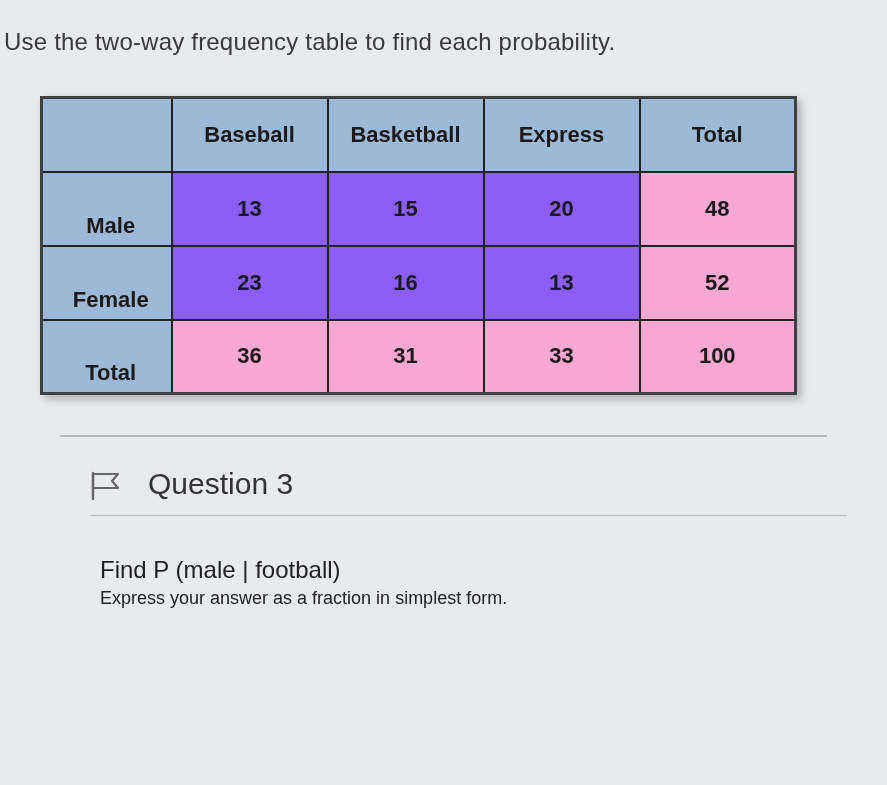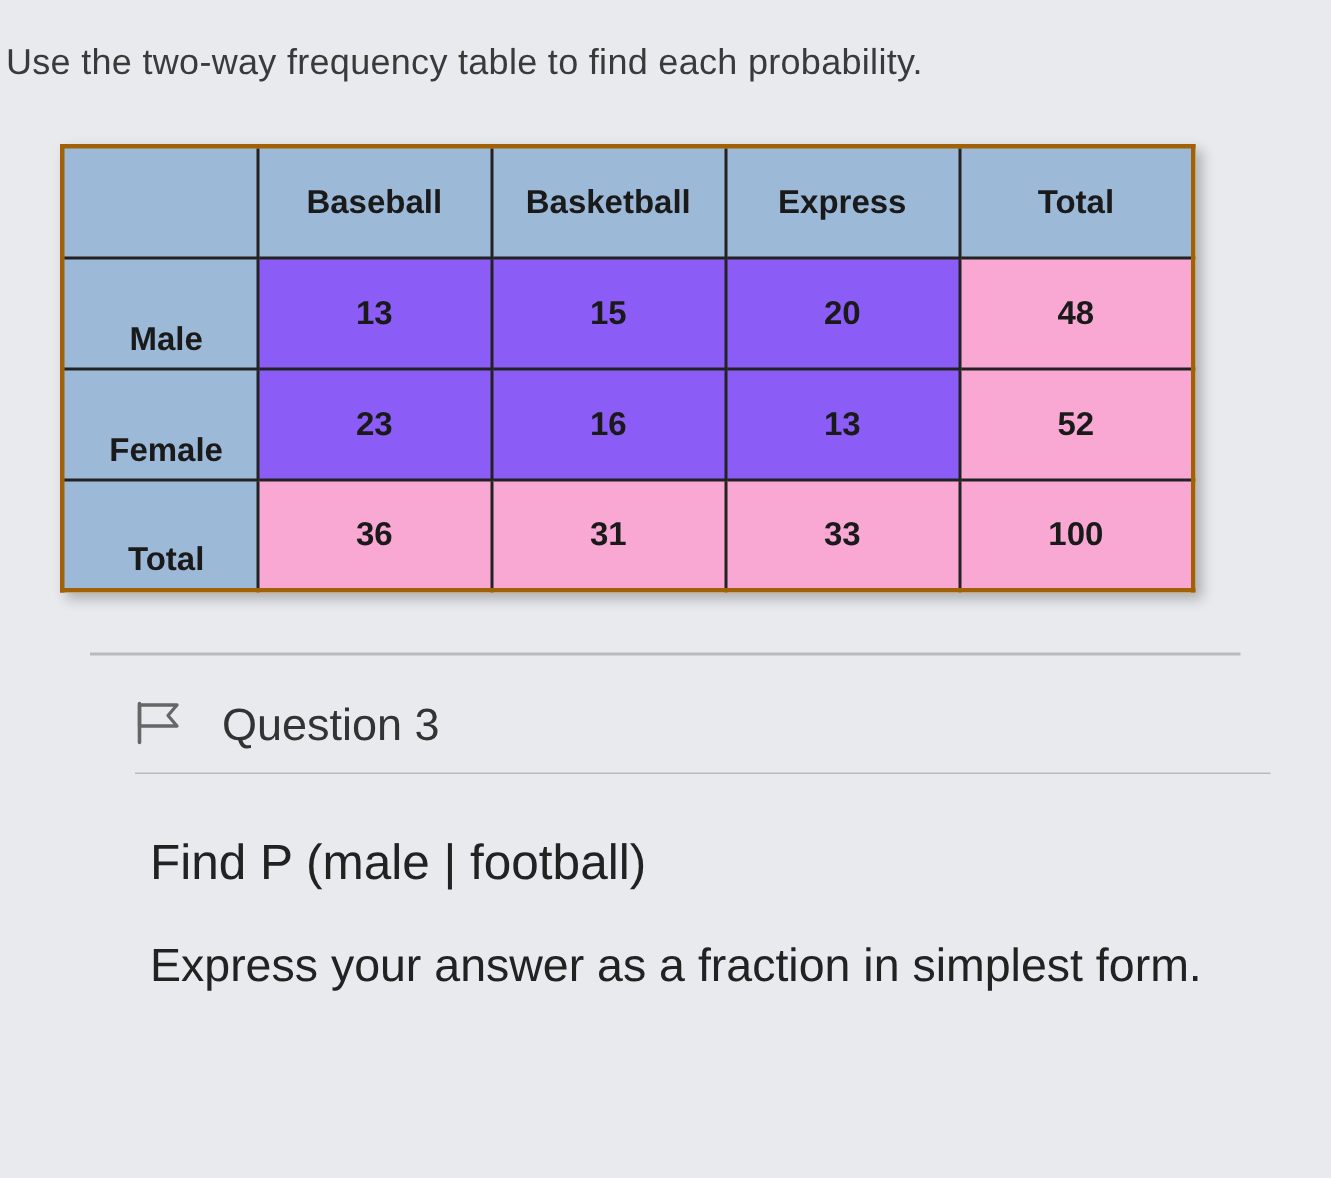--- a/index.html
+++ b/index.html
@@ -21,21 +21,21 @@
     margin-bottom: 40px;
     letter-spacing: 0.2px;
     margin-top: 18px;
   }
   .table-wrap {
     padding-left: 40px;
     margin-bottom: 40px;
   }
   table.freq {
     border-collapse: collapse;
-    border: 3px solid #a16207;
+    border: 3px solid #404040;
     box-shadow: 4px 4px 8px rgba(0,0,0,0.25);
   }
   table.freq th, table.freq td {
     border: 2px solid #222;
     height: 74px;
     text-align: center;
     font-size: 22px;
     font-weight: bold;
     color: #1a1a1a;
   }
@@ -57,47 +57,47 @@
     margin: 30px 40px 30px 60px;
     border: none;
     border-top: 2px solid #b8babd;
   }
   .question-block {
     margin-left: 90px;
     margin-right: 20px;
   }
   .flag-row {
     display: flex;
-    align-items: flex-start;
+    align-items: flex-end;
     gap: 24px;
     border-bottom: 1px solid #b8babd;
     padding-bottom: 14px;
     margin-bottom: 40px;
   }
   .flag-icon {
     width: 34px;
     height: 30px;
     flex: 0 0 auto;
     color: #777;
   }
   .flag-icon svg { display:block; width:100%; height:100%; }
   .q-title {
     font-size: 30px;
     color: #333;
   }
   .q-body {
     padding-left: 10px;
   }
   .q-line1 {
-    font-size: 33px;
+    font-size: 24px;
     color: #222;
-    margin-bottom: 32px;
+    margin-bottom: 4px;
   }
   .q-line2 {
-    font-size: 31px;
+    font-size: 18px;
     color: #222;
   }
 </style>
 </head>
 <body>
 
 <div class="page">
 
   <div class="instruction">Use the two-way frequency table to find each probability.</div>
 

